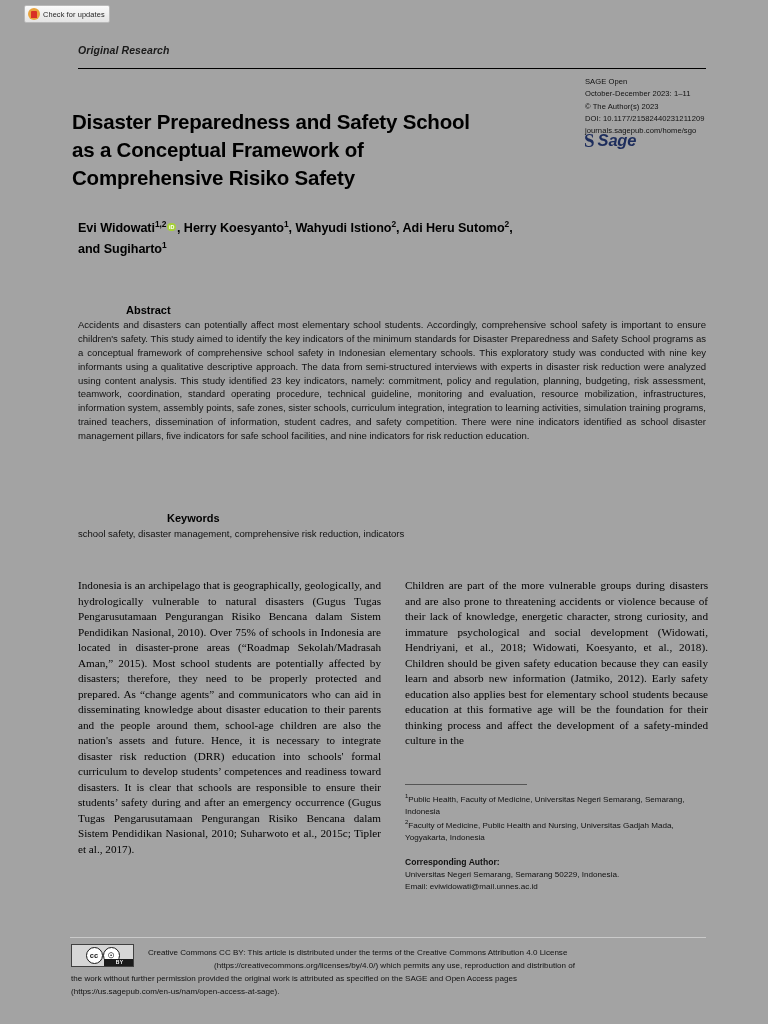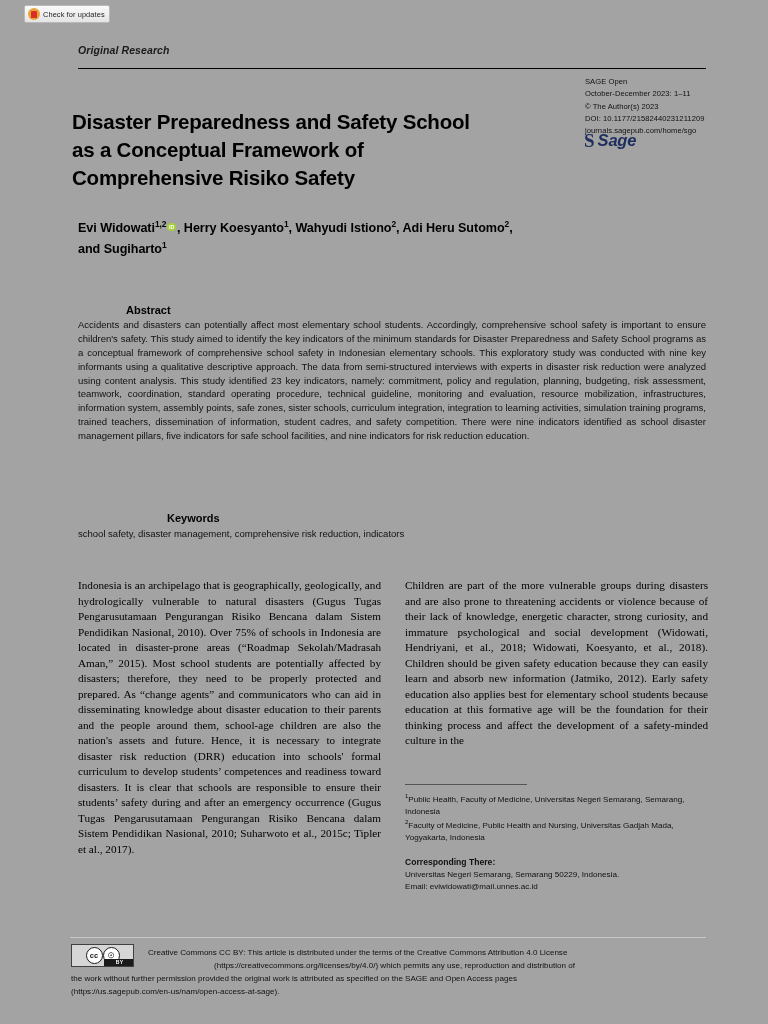--- a/index.html
+++ b/index.html
@@ -360,21 +360,21 @@
     <p>Children are part of the more vulnerable groups during disasters and are also prone to threatening accidents or violence because of their lack of knowledge, energetic character, strong curiosity, and immature psychological and social development (Widowati, Hendriyani, et al., 2018; Widowati, Koesyanto, et al., 2018). Children should be given safety education because they can easily learn and absorb new information (Jatmiko, 2012). Early safety education also applies best for elementary school students because education at this formative age will be the foundation for their thinking process and affect the development of a safety-minded culture in the</p>
   </div>
 
   <div class="affil-rule"></div>
   <div class="affiliations">
     <div><sup>1</sup><span>Public Health, Faculty of Medicine, Universitas Negeri Semarang, Semarang, Indonesia</span></div>
     <div><sup>2</sup><span>Faculty of Medicine, Public Health and Nursing, Universitas Gadjah Mada, Yogyakarta, Indonesia</span></div>
   </div>
 
   <div class="corr">
-    <div class="corr-title">Corresponding There:</div>
+    <div class="corr-title">Corresponding Author:</div>
     <div>Universitas Negeri Semarang, Semarang 50229, Indonesia.</div>
     <div>Email: eviwidowati@mail.unnes.ac.id</div>
   </div>
 
   <div class="foot-rule"></div>
   <div class="cc-badge">
     <span class="ring">cc</span>
     <span class="ring">☉</span>
     <span class="cc-by-label">BY</span>
   </div>

